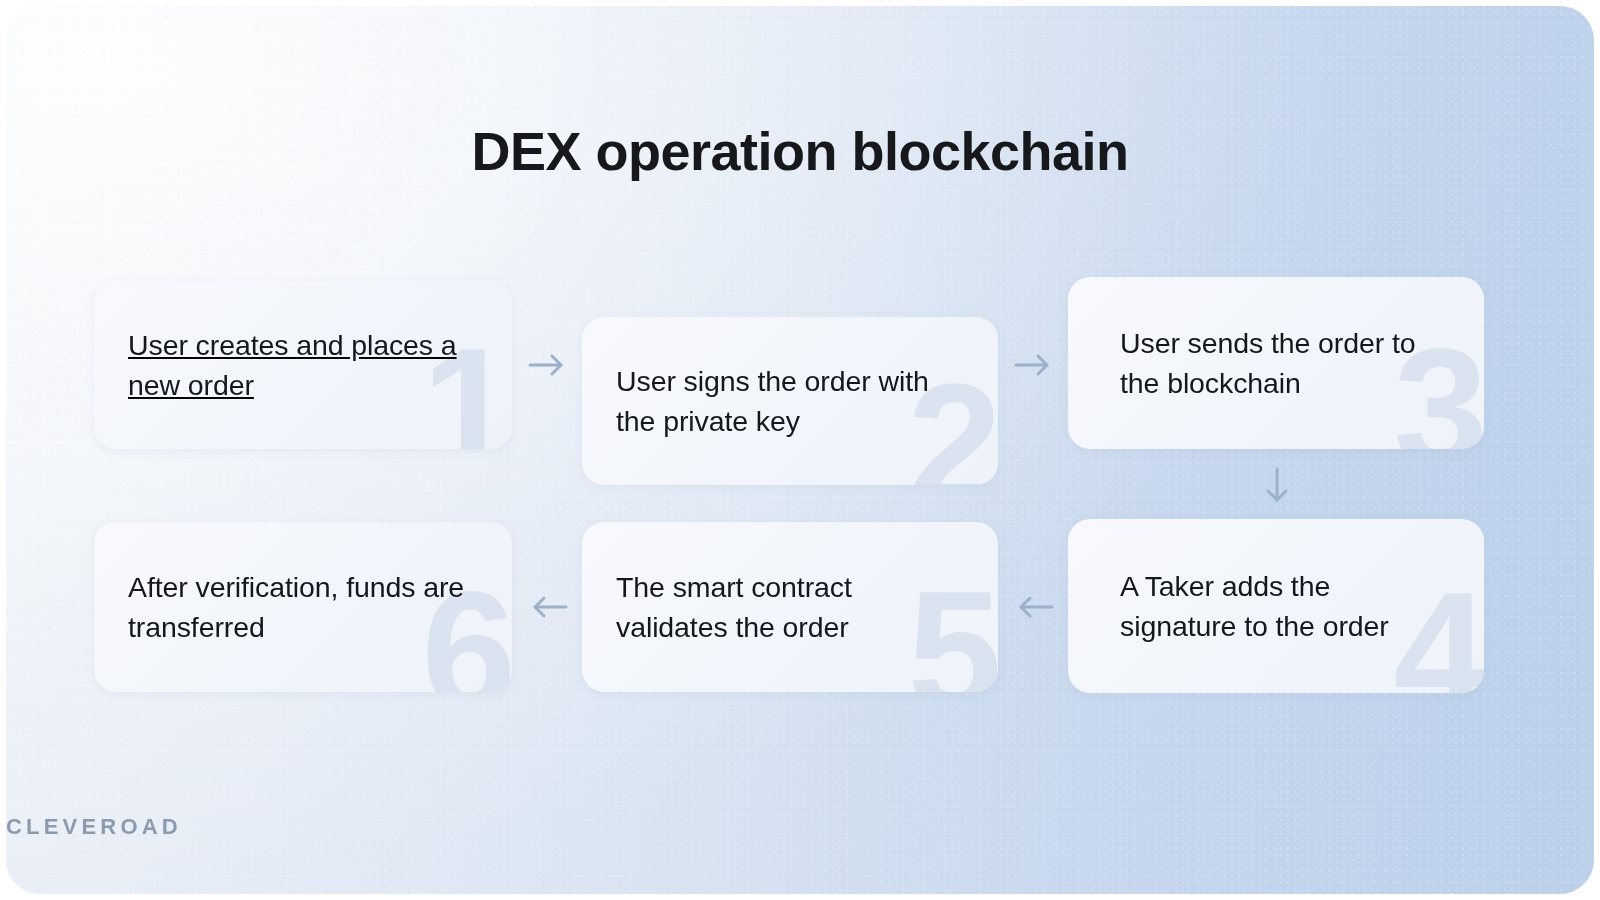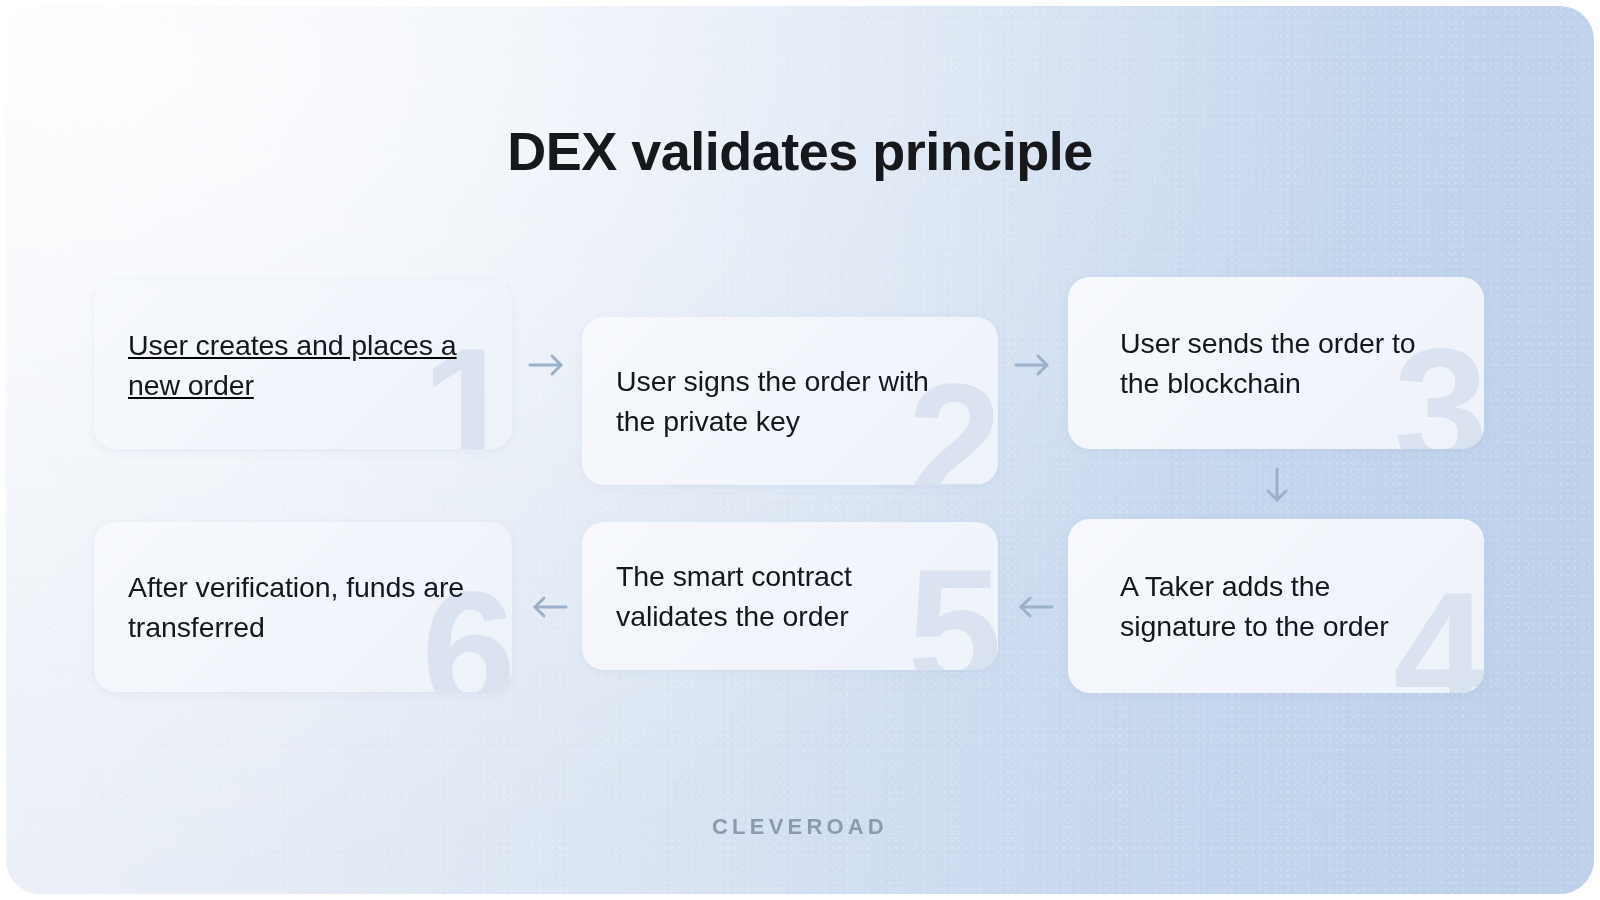--- a/index.html
+++ b/index.html
@@ -95,21 +95,21 @@
     pointer-events: none;
     user-select: none;
   }
 
   
   #card-1 { left: 88px;   top: 275px; width: 418px; height: 168px; text-decoration: underline; }
   #card-2 { left: 576px;  top: 275px; width: 416px; height: 168px; margin-top: 36px; }
   #card-3 { left: 1062px; top: 271px; width: 416px; height: 172px; }
   
   #card-4 { left: 1062px; top: 513px; width: 416px; height: 174px; }
-  #card-5 { left: 576px;  top: 516px; width: 416px; height: 148px; }
+  #card-5 { left: 576px;  top: 516px; width: 416px; height: 170px; }
   #card-6 { left: 88px;   top: 516px; width: 418px; height: 170px; }
 
   
   #card-3 .card-text, #card-4 .card-text { padding-left: 52px; }
 
   
   .arrow {
     position: absolute;
     z-index: 3;
     color: #9bb0c9;
@@ -124,35 +124,34 @@
   #arrow-3-4 { left: 1246px; top: 456px; width: 50px; height: 50px; }
   #arrow-4-5 { left: 1002px; top: 576px; width: 52px; height: 50px; }
   #arrow-5-6 { left: 516px;  top: 576px; width: 52px; height: 50px; }
 
   
   .brand {
     position: absolute;
     left: 0;
     top: 808px;
     width: 1588px;
-    text-align: center;
     font-size: 22px;
     font-weight: 700;
     letter-spacing: 4.2px;
     color: #8a9bb0;
     z-index: 4;
   }
 </style>
 </head>
 <body>
 
 <div id="infographic">
   <div class="panel">
 
-    <h1 class="title">DEX validates principle</h1>
+    <h1 class="title">DEX operation blockchain</h1>
 
     <div class="card" id="card-1">
       <div class="card-text">User creates and places a new order</div>
       <div class="wm">1</div>
     </div>
 
     <div class="arrow" id="arrow-1-2">
       <svg width="40" height="26" viewBox="0 0 40 26" fill="none" aria-hidden="true">
         <path d="M2 13 H33" stroke="currentColor" stroke-width="3" stroke-linecap="round"></path>
         <path d="M24 4 L33 13 L24 22" stroke="currentColor" stroke-width="3" stroke-linecap="round" stroke-linejoin="round" fill="none"></path>

